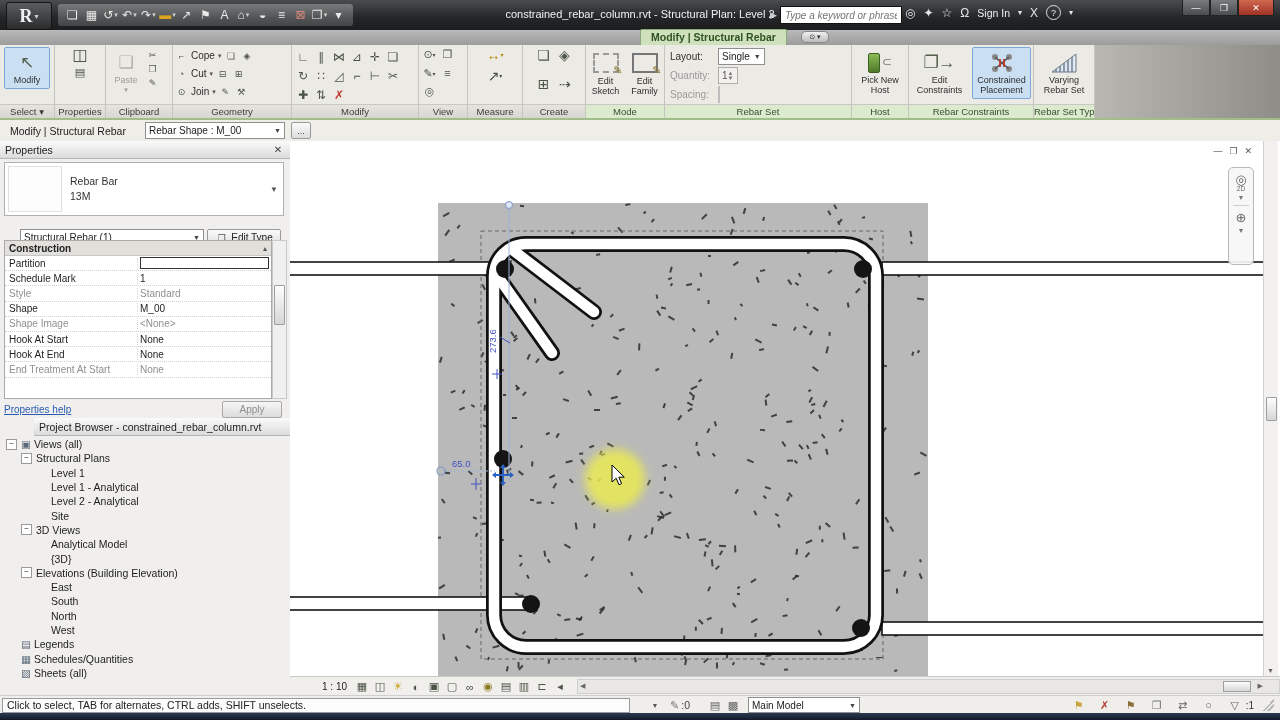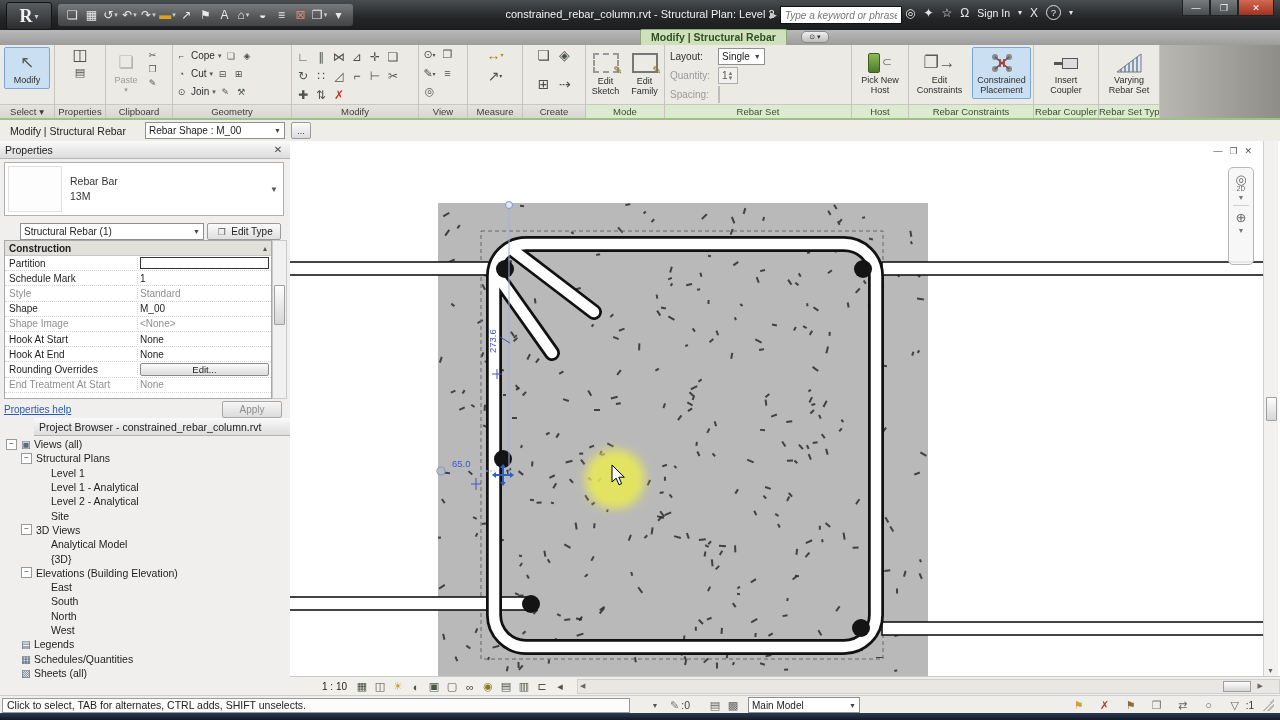--- a/index.html
+++ b/index.html
@@ -96,21 +96,21 @@
   .palette{position:absolute;left:0;width:290px;background:#f0efed;border-right:1px solid #8a97a5;}
   .phead{height:17px;background:linear-gradient(#fafafa,#dcdcdc);border-bottom:1px solid #b5b5b5;
     display:flex;align-items:center;padding:0 5px;font-size:10.5px;color:#222;}
   .phead .x{margin-left:auto;font-size:10px;color:#444;width:14px;text-align:center;}
   #props{top:141px;height:277px;}
   #typesel{position:absolute;left:4px;top:21px;width:278px;height:52px;background:#fff;border:1px solid #b0b0b0;
     display:flex;align-items:center;}
   #typeimg{width:52px;height:44px;margin-left:3px;border:1px solid #e0e0e0;background:#fdfdfd;}
   #typetext{margin-left:8px;font-size:10.5px;color:#333;line-height:1.45;}
   #typesel .arr{margin-left:auto;margin-right:5px;font-size:8px;color:#555;}
-  #selrow{position:absolute;left:4px;top:82px;width:261px;height:17px;display:flex;gap:3px;padding-left:16px;}
+  #selrow{position:absolute;left:4px;top:88px;width:261px;height:17px;display:flex;gap:3px;padding-left:16px;}
   #selcombo{flex:1;height:15px;}
   #edittype{width:72px;height:15px;border:1px solid #9a9a9a;border-radius:2px;background:linear-gradient(#fbfbfb,#dfdfdf);
     display:flex;align-items:center;justify-content:center;gap:3px;font-size:10px;color:#222;}
   #grid{position:absolute;left:4px;top:99px;width:266px;height:157px;border:1px solid #a9a9a9;background:#fff;overflow:hidden;}
   #gridsection{height:14px;background:#e2e0db;border-bottom:1px solid #c6c6c6;display:flex;align-items:center;
     padding:0 4px;font-weight:bold;font-size:10px;color:#222;}
   #gridsection .chev{margin-left:auto;font-size:8px;color:#555;}
   .prow{display:flex;height:14.2px;border-bottom:1px dotted #d2d2d2;align-items:center;font-size:10px;color:#1e1e1e;}
   .prow.dim{color:#8f8f8f;}
   .p-lb{width:128px;padding-left:4px;border-right:1px dotted #d2d2d2;white-space:nowrap;overflow:hidden;}
@@ -535,32 +535,20 @@
               <path d="M5 5 L19 17 M19 5 L5 17" stroke="#555" stroke-width="1.6"></path>
               <path d="M10 7 v8 M14 7 v8" stroke="#c0392b" stroke-width="1.8"></path>
             </svg>
           </span>
           <span>Constrained Placement</span>
         </div>
       </div>
       <div class="rlabel">Rebar Constraints</div>
     </div>
 
-    <div class="rpanel green" style="width:64px">
-      <div class="rbody" style="justify-content:center">
-        <div class="bigbtn" style="width:56px">
-          <span class="bicon">
-              <span style="display:inline-block;width:8px;height:3px;background:#555"></span>
-              <span style="display:inline-block;width:14px;height:9px;border:1.5px solid #555;background:#ddd"></span>
-            </span>
-          <span>Insert Coupler</span>
-        </div>
-      </div>
-      <div class="rlabel">Rebar Coupler</div>
-    </div>
 
     <div class="rpanel green" style="width:60px">
       <div class="rbody" style="justify-content:center">
         <div class="bigbtn" style="width:54px">
           <span class="bicon">
             <svg width="26" height="20" viewBox="0 0 26 20">
               <path d="M1 19 L25 19 L25 1 Z" fill="#dfe8f2" stroke="#6a7a8a" stroke-width="1"></path>
               <path d="M5 19 V16 M9 19 V13 M13 19 V10 M17 19 V7 M21 19 V4" stroke="#6a7a8a" stroke-width="1.4"></path>
             </svg>
           </span>
@@ -634,26 +622,20 @@
             <span class="p-lb">Shape Image</span>
             <span class="p-val"><span class="pv">&lt;None&gt;</span></span>
           </div>
           <div class="prow">
             <span class="p-lb">Hook At Start</span>
             <span class="p-val"><span class="pv">None</span></span>
           </div>
           <div class="prow">
             <span class="p-lb">Hook At End</span>
             <span class="p-val"><span class="pv">None</span></span>
-          </div>
-          <div class="prow k-button">
-            <span class="p-lb">Rounding Overrides</span>
-            <span class="p-val">
-              <span class="pv">Edit...</span>
-            </span>
           </div>
           <div class="prow dim">
             <span class="p-lb">End Treatment At Start</span>
             <span class="p-val"><span class="pv">None</span></span>
           </div>
         </div>
     </div>
     <div id="gridscroll">
       <div class="sthumb" style="top:44px;height:38px"></div>
     </div>

